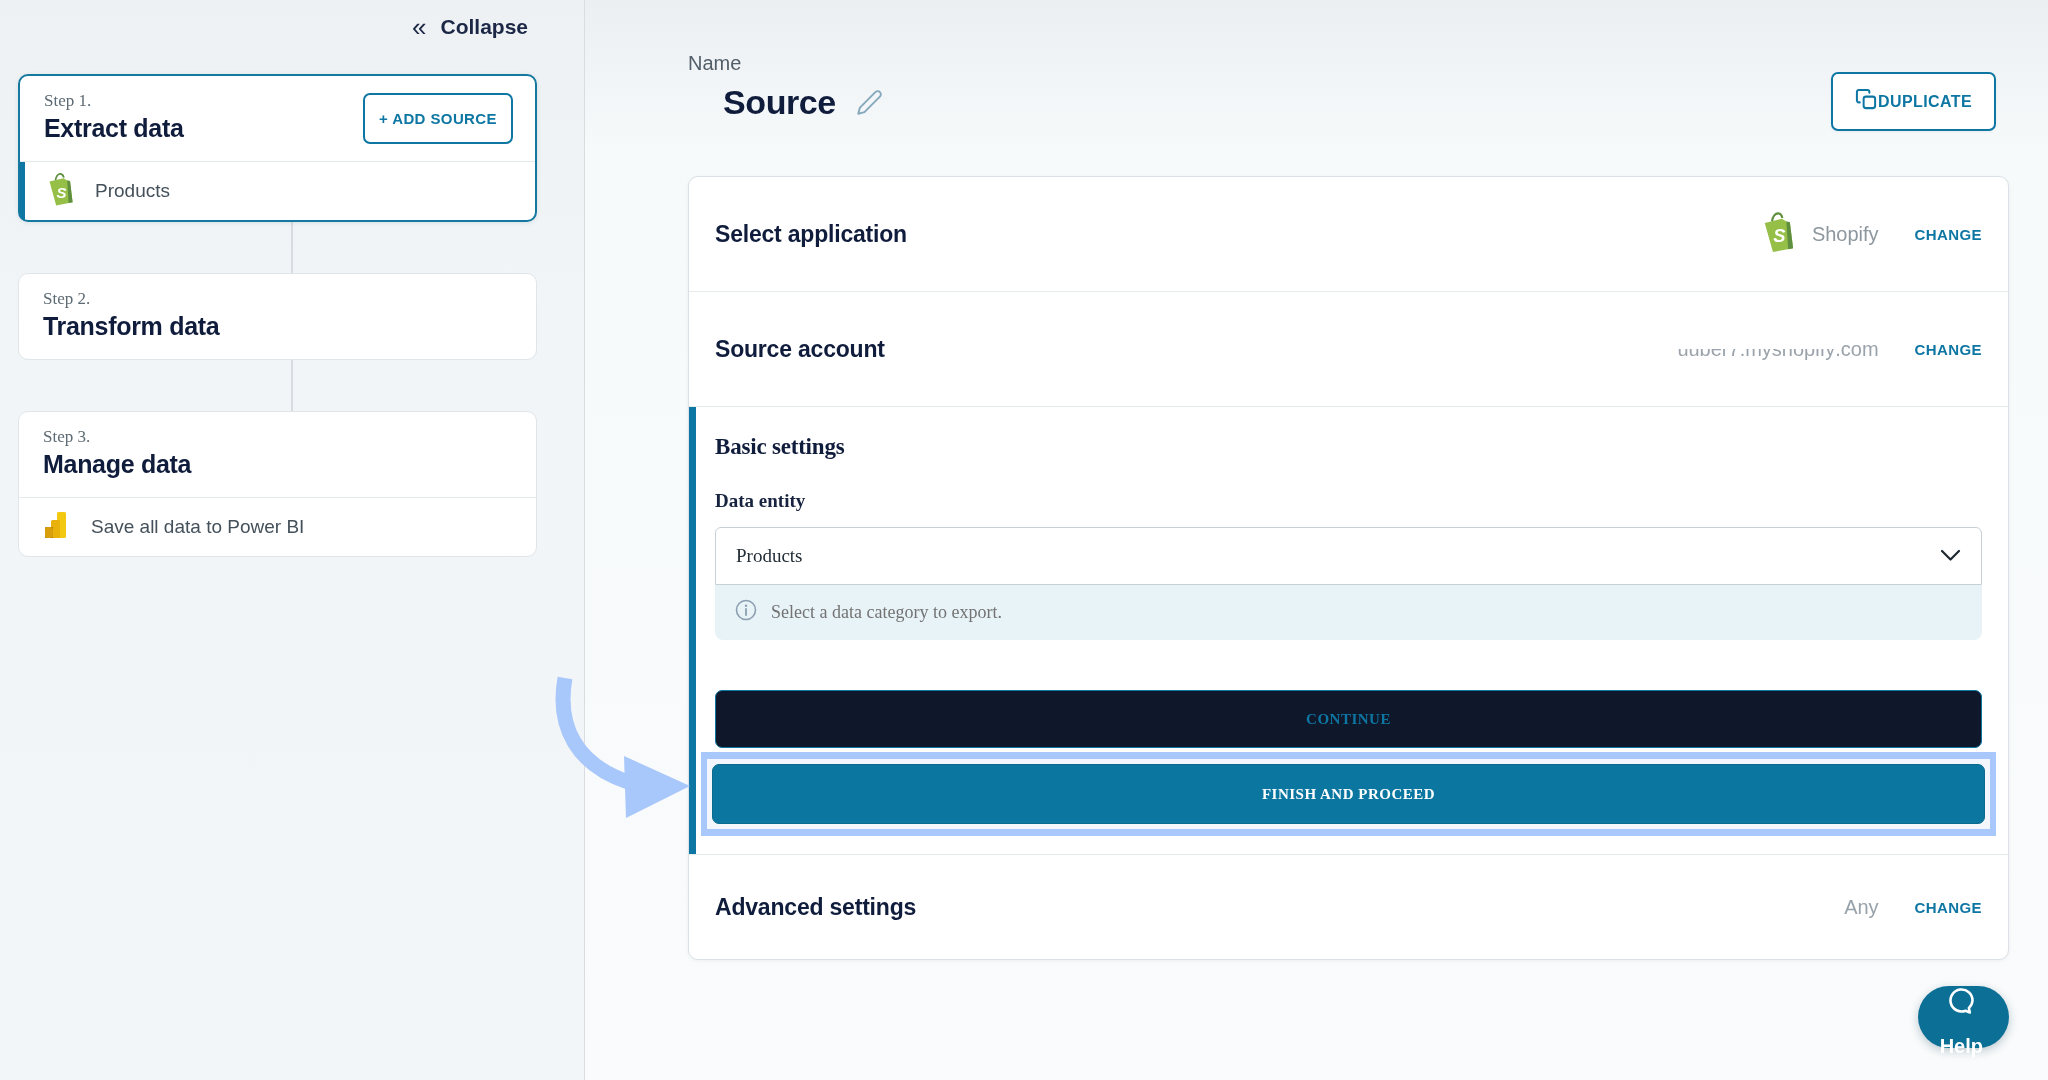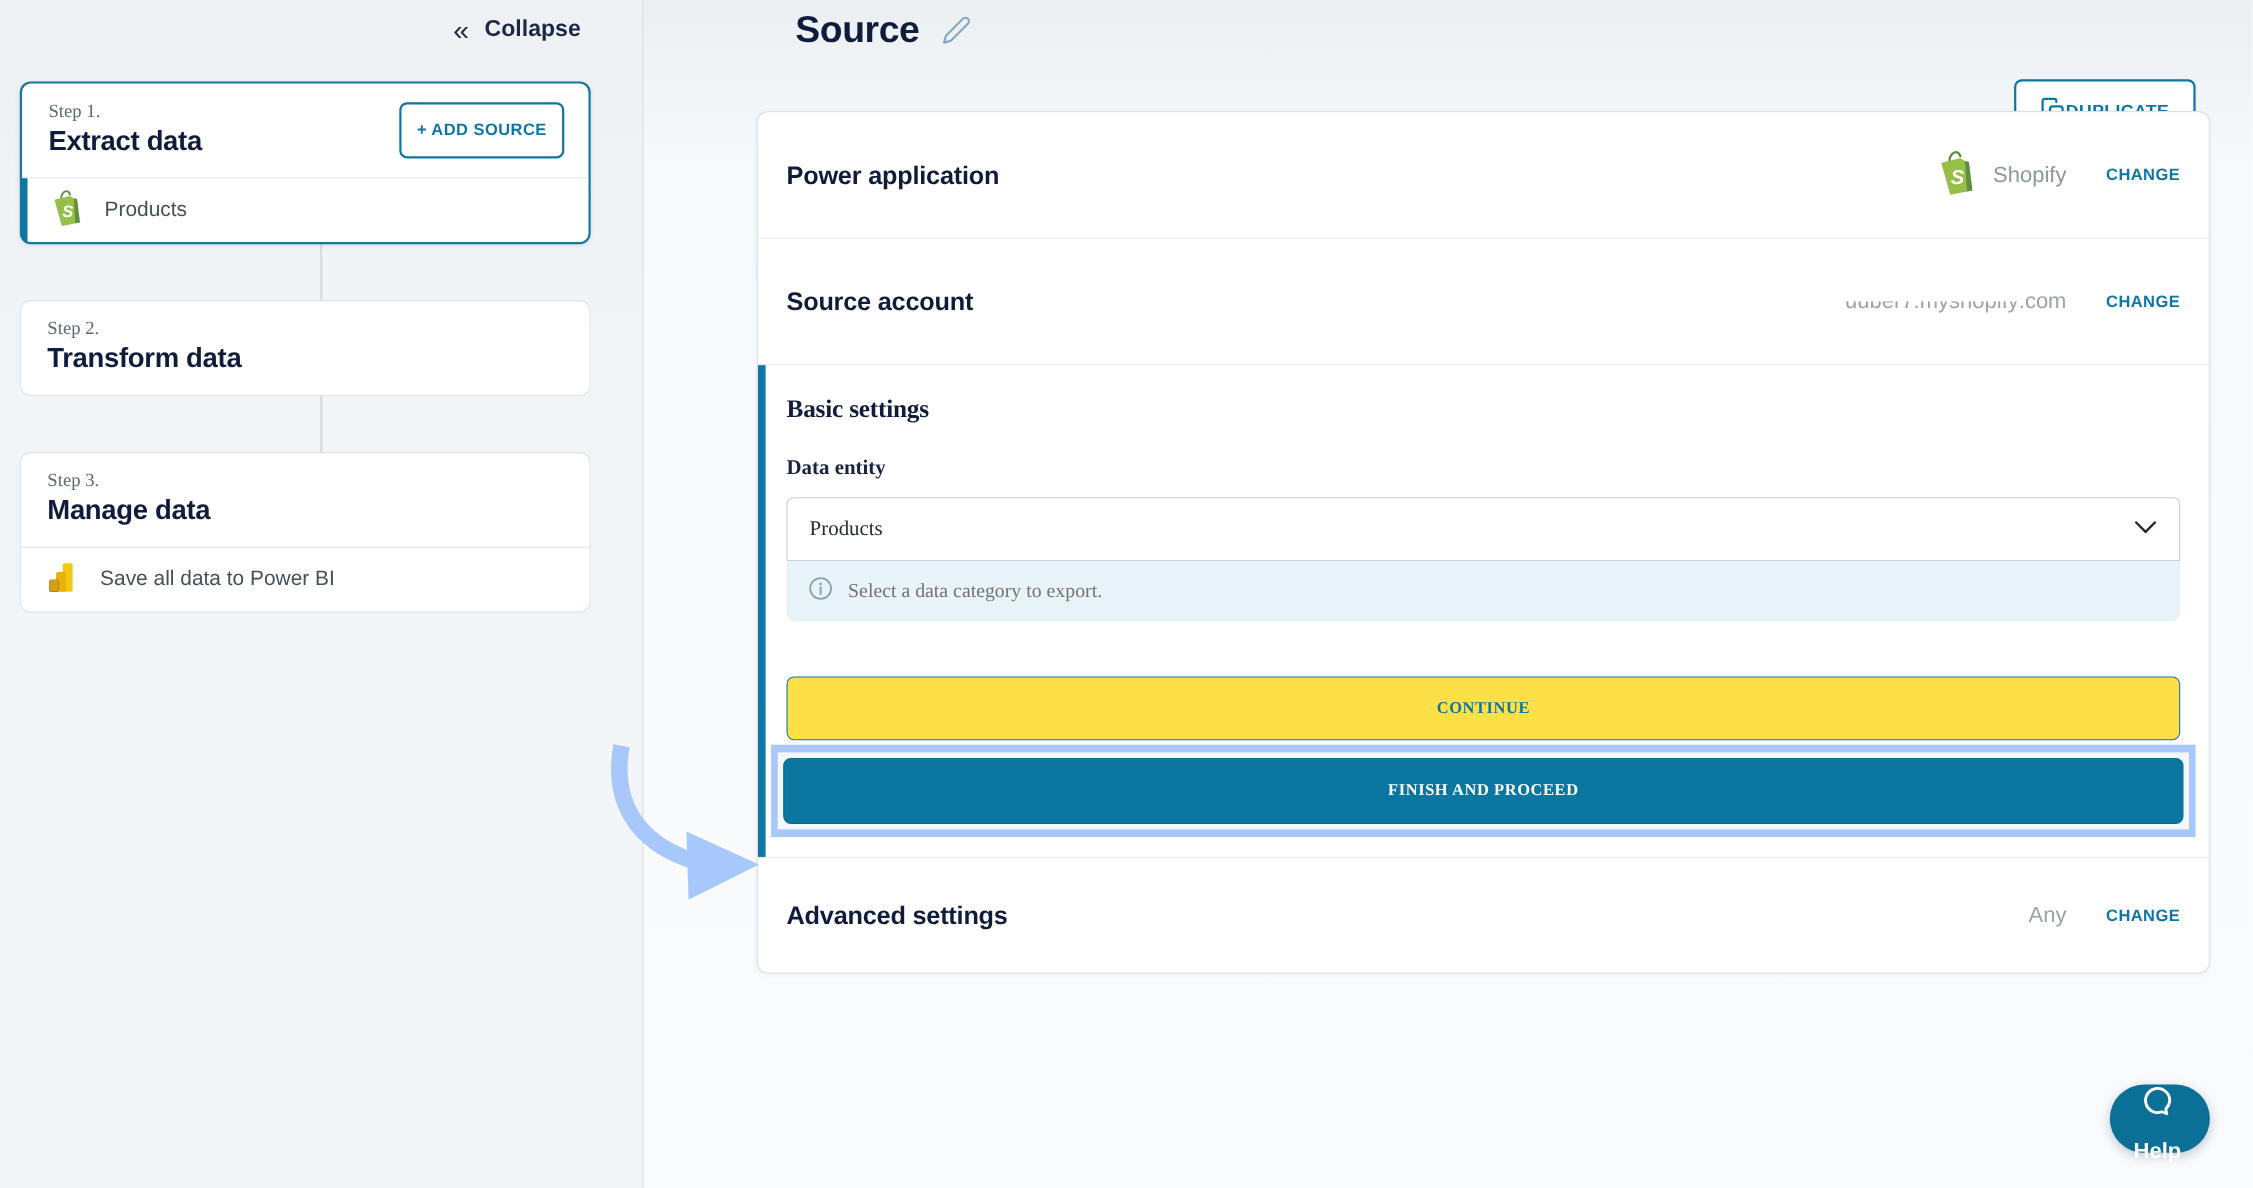--- a/index.html
+++ b/index.html
@@ -94,21 +94,21 @@
     border:1px solid #c6d0d6; border-radius:6px 6px 0 0;
     display:flex; align-items:center; justify-content:space-between;
     padding:0 20px; font-size:19px; color:#222d36; cursor:pointer;
   }
   .info-box {
     background:#e8f3f8; border-radius:0 0 8px 8px;
     padding:14px 20px; display:flex; align-items:center; gap:14px;
     font-size:18px; color:#737373;
   }
   .continue-btn {
-    margin-top:50px; width:100%; height:58px; background:#fde047;
+    margin-top:50px; width:100%; height:58px; background:#0f172a;
     border:1.5px solid #0d76a3; border-radius:7px;
     color:#0d76a3; font-size:15px; font-weight:700; letter-spacing:.5px;
     font-family:inherit; cursor:pointer;
   }
   .highlight-wrap { margin:4px -14px 0 -14px; background:#a8c7fa; padding:7px 6px; }
   .highlight-inner { background:#f3f7fd; padding:5px; }
   .finish-btn {
     width:100%; height:60px; background:#0b76a0;
     border:1px solid #0a6a90; border-radius:7px;
     color:#fff; font-size:15px; font-weight:700; letter-spacing:.5px;
@@ -186,20 +186,21 @@
             </svg>
           </span>
           <span class="item-label">Save all data to Power BI</span>
         </div>
       </div>
     </div>
   </aside>
 
   <main class="main">
 
+    <div class="name-label">Name</div>
     <div class="title-row">
       <span class="page-title">Source</span>
       <span class="edit-pencil">
         <svg width="27" height="27" viewBox="0 0 24 24" fill="none" stroke="#85a8bc" stroke-width="1.7" stroke-linecap="round" stroke-linejoin="round">
           <path d="M17 3a2.85 2.85 0 1 1 4 4L7.5 20.5 2 22l1.5-5.5L17 3z"></path>
         </svg>
       </span>
     </div>
 
     <button class="duplicate-btn">
@@ -208,21 +209,21 @@
           <rect x="9" y="9" width="12" height="12" rx="2.5"></rect>
           <path d="M5 15H4a2 2 0 0 1-2-2V4a2 2 0 0 1 2-2h9a2 2 0 0 1 2 2v1"></path>
         </svg>
       </span>
       <span>DUPLICATE</span>
     </button>
 
     <div class="main-card">
 
       <div class="card-row">
-        <span class="row-title">Power application</span>
+        <span class="row-title">Select application</span>
         <span class="row-right">
           <span>
             <svg width="38" height="42" viewBox="0 0 31 34">
               <path d="M5.5 9.6 L19.5 6.2 L23.2 8.4 L26 9 L28.6 30.2 L12.2 33.4 Z" fill="#95bf47"></path>
               <path d="M23.2 8.4 L26 9 L28.6 30.2 L24.6 31 Z" fill="#5e8e3e"></path>
               <path d="M11.5 8.2 C11.8 4.4 14.2 1.6 16.6 1.8 C18.3 2 19.4 3.4 19.9 5.6" stroke="#5e8e3e" stroke-width="1.7" fill="none"></path>
               <text x="12.5" y="25.5" font-size="15" font-weight="bold" font-style="italic" fill="#ffffff" font-family="Liberation Sans, sans-serif">S</text>
             </svg>
           </span>
           <span class="app-label">Shopify</span>

